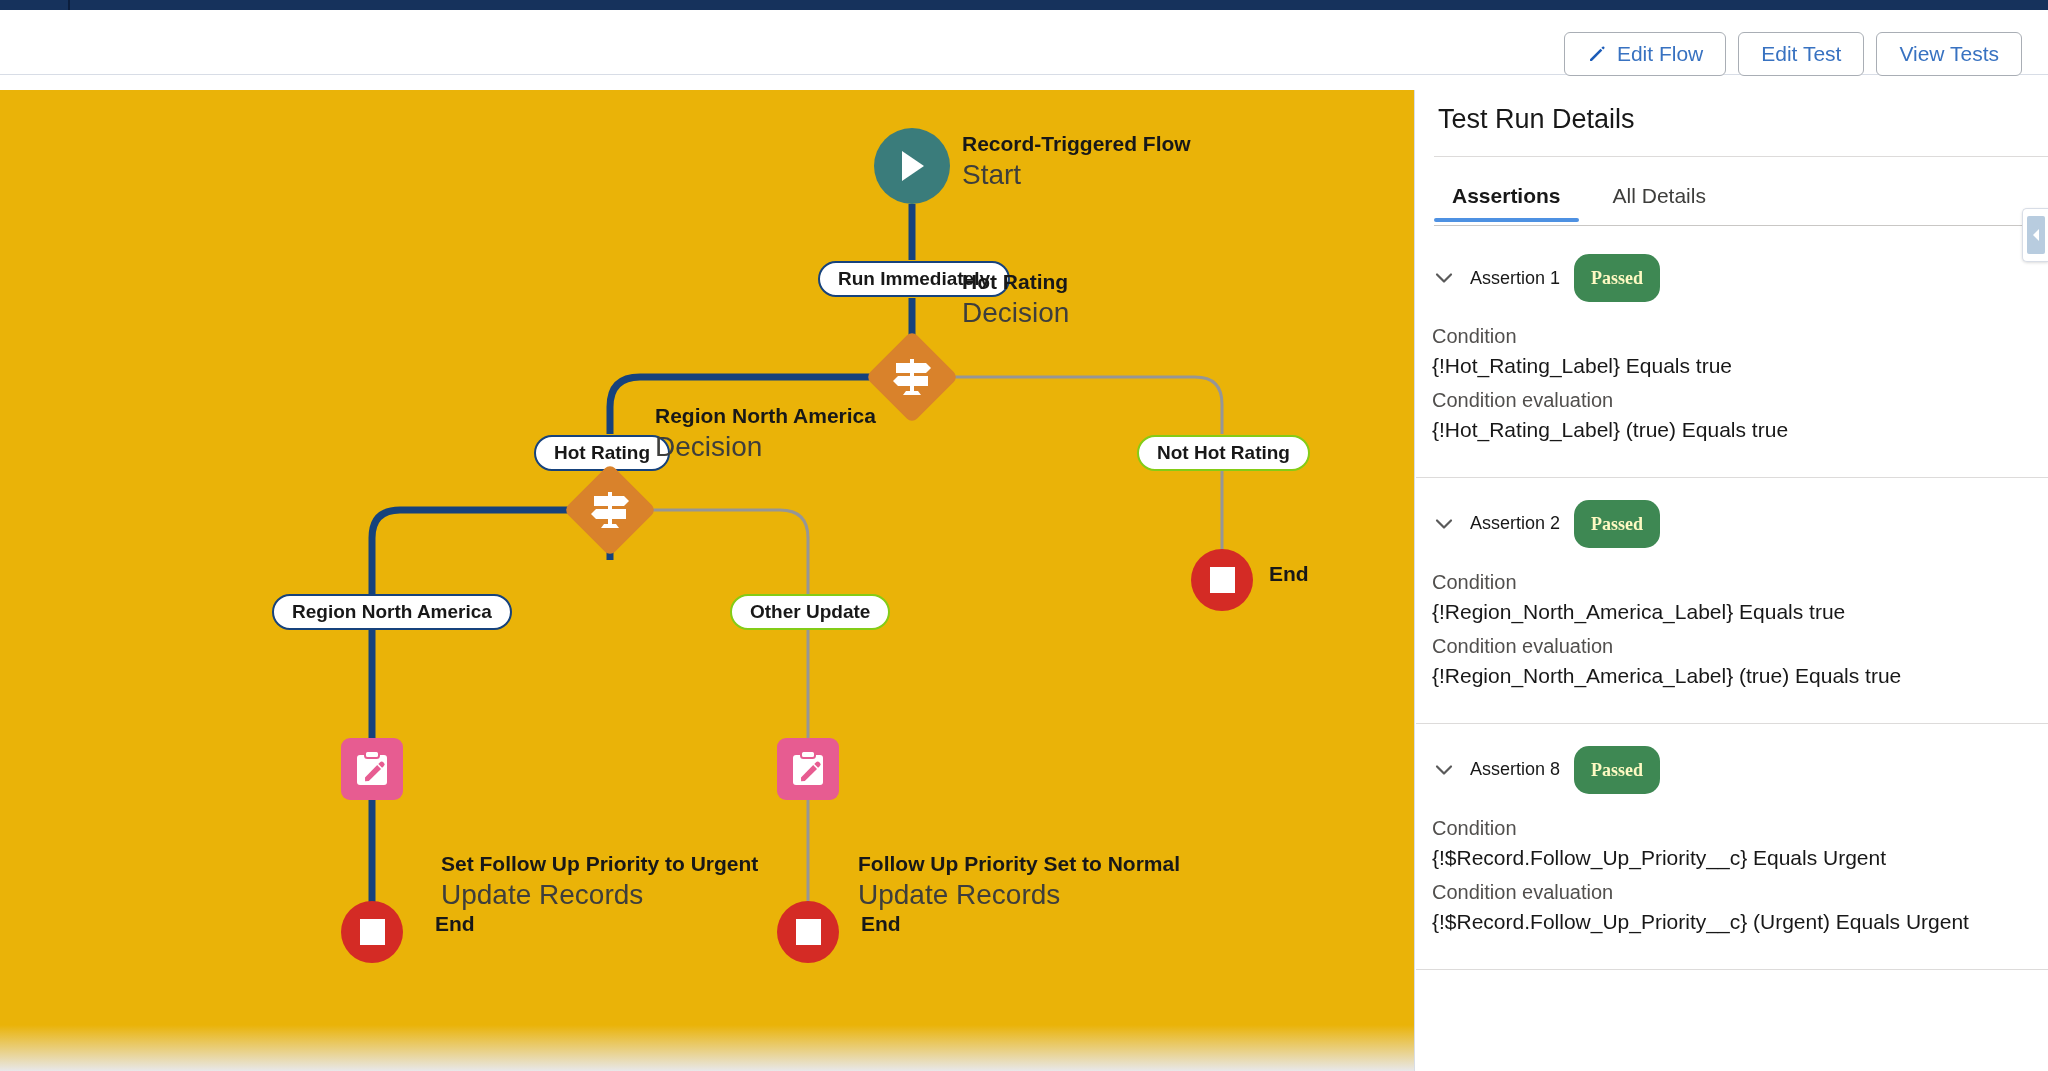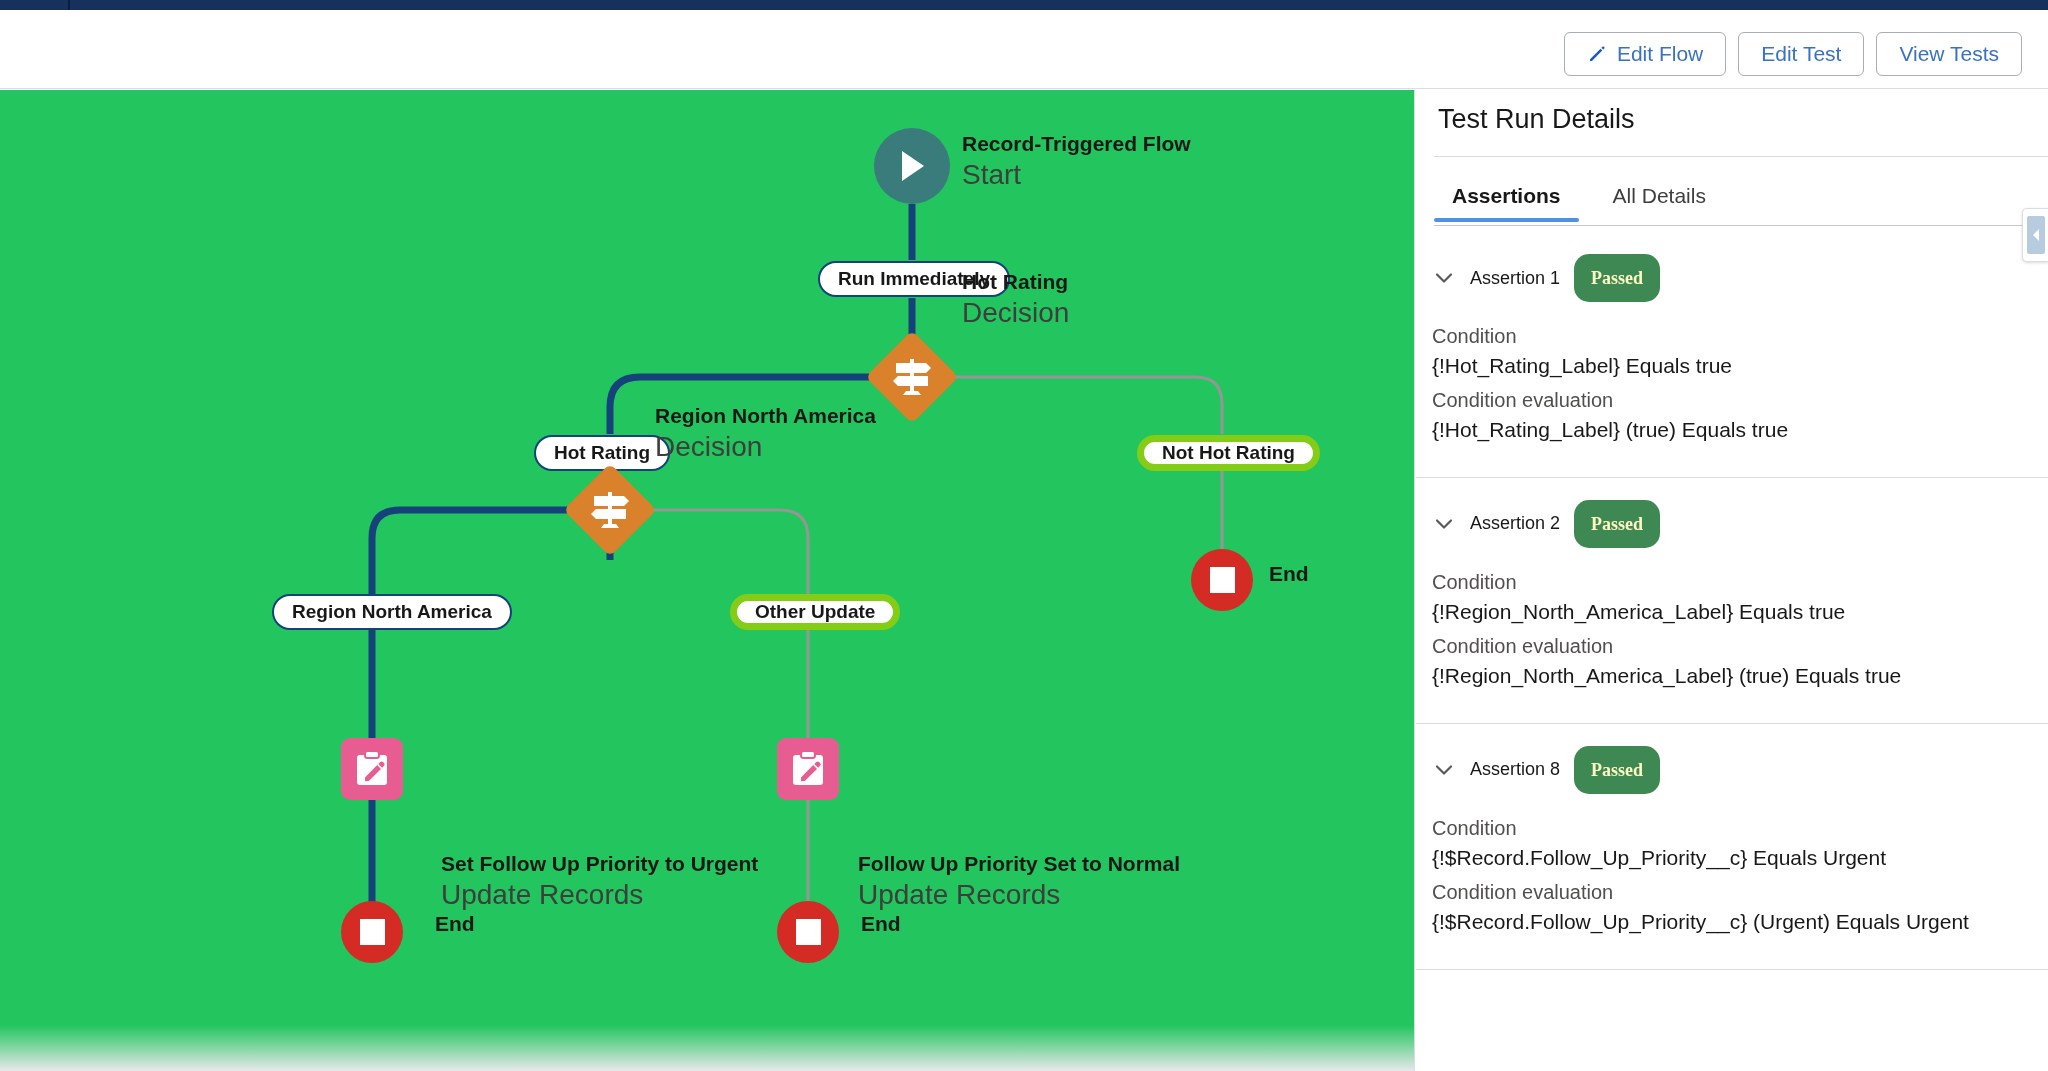--- a/index.html
+++ b/index.html
@@ -15,21 +15,21 @@
     position: absolute; top: 0; left: 0; width: 2048px; height: 10px;
     background: #16325c;
   }
   #top-strip .divider {
     position: absolute; left: 68px; top: 0; width: 2px; height: 10px;
     background: #0b1e3d;
   }
 
   
   #header-bar {
-    position: absolute; top: 10px; left: 0; width: 2048px; height: 79px;
+    position: absolute; top: 10px; left: 0; width: 2048px; height: 65px;
     background: #ffffff;
     border-bottom: 1px solid #d8dde6;
   }
   #header-actions {
     position: absolute; right: 26px; top: 22px;
     display: flex; gap: 12px; align-items: center;
   }
   .btn {
     height: 44px; min-width: 108px;
     padding: 0 22px;
@@ -44,21 +44,21 @@
     cursor: pointer;
     white-space: nowrap;
     font-family: "Liberation Sans", sans-serif;
   }
   .btn svg { display: block; }
 
   
   #canvas-pane {
     position: absolute; top: 90px; left: 0;
     width: 1415px; height: 981px;
-    background: #22c55e;
+    background: #eab308;
     border-right: 1px solid #d8dde6;
     overflow: hidden;
   }
   #canvas-gradient {
     position: absolute; left: 0; bottom: 0; width: 1415px; height: 46px;
     background: linear-gradient(to bottom, rgba(255,255,255,0) 0%, #e8e8ea 100%);
     pointer-events: none;
   }
 
   #details-pane {
@@ -130,21 +130,21 @@
     height: 36px;
     padding: 0 18px;
     border-radius: 18px;
     background: #ffffff;
     display: flex; align-items: center; justify-content: center;
     font-size: 19px; font-weight: bold; color: #181818;
     white-space: nowrap;
     cursor: pointer;
   }
   .pill.active { border: 2px solid #16427c; }
-  .pill.inactive { border: 7px solid #84cc16; }
+  .pill.inactive { border: 2px solid #84cc16; }
 
   
   #details-title {
     position: absolute; left: 22px; top: 14px;
     font-size: 27px; color: #181818; font-weight: 400;
   }
   #details-header-rule {
     position: absolute; left: 18px; top: 66px; width: 614px; height: 1px;
     background: #dddbda;
   }

